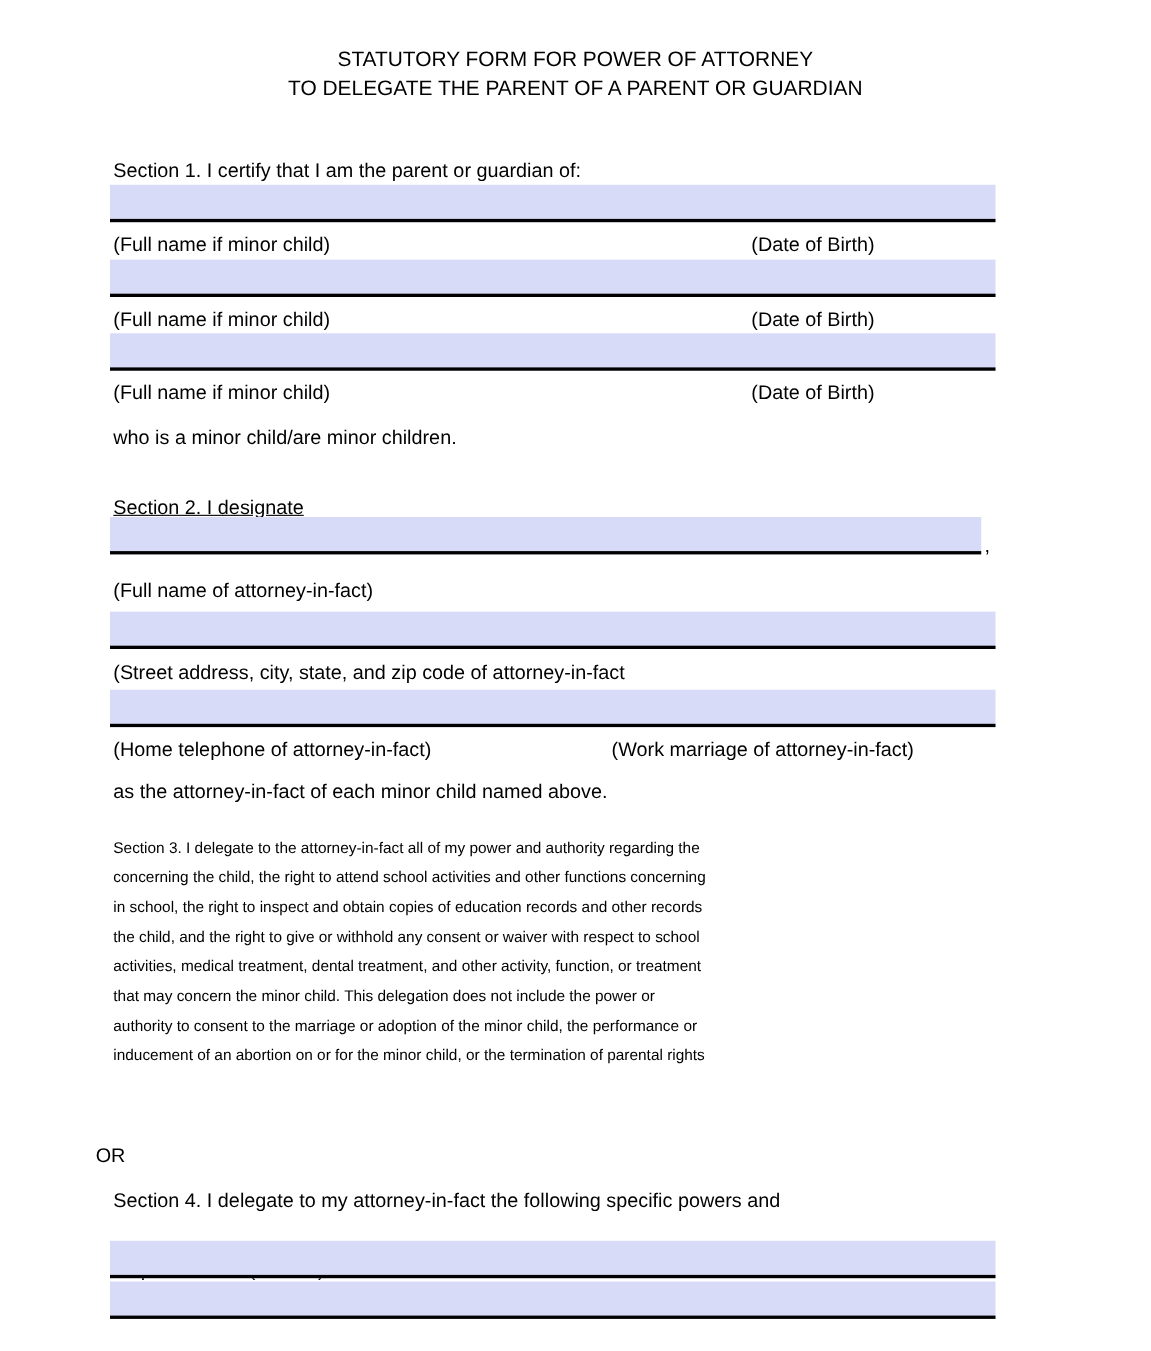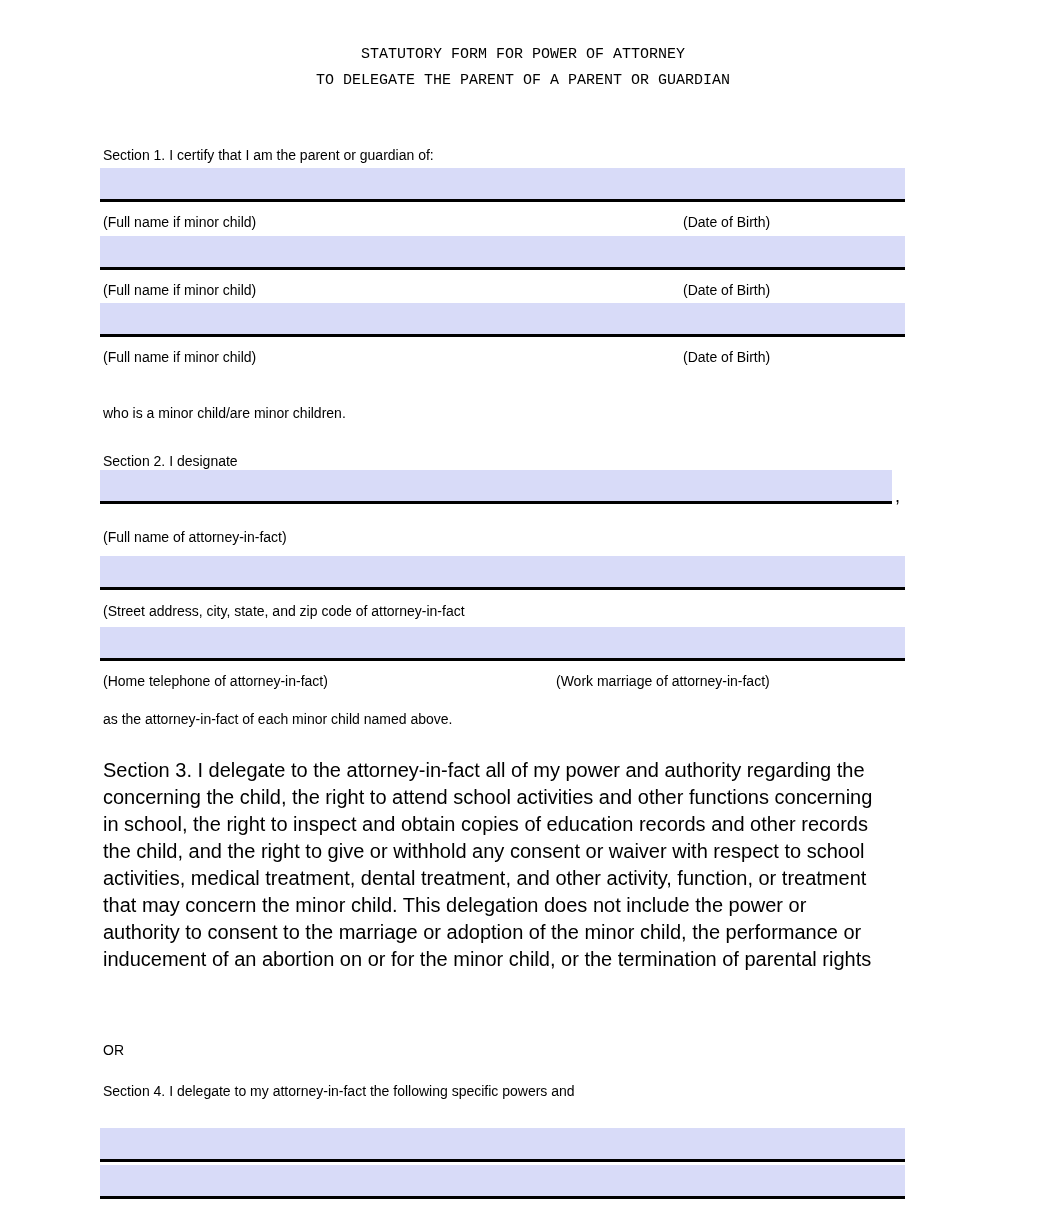--- a/index.html
+++ b/index.html
@@ -15,27 +15,26 @@
     font-family: "Liberation Sans", sans-serif;
     color: var(--text, #000);
     overflow: hidden;
   }
   .abs { position: absolute; }
   .title-block {
     left: 0;
     right: 0;
     top: 42px;
     text-align: center;
-    font-size: 15px;
+    font-size: 19px;
     line-height: 26px;
     white-space: nowrap;
-    font-family: Liberation Mono, monospace;
   }
   .txt {
-    font-size: 14px;
+    font-size: 18px;
     line-height: 22px;
     white-space: nowrap;
   }
   .field {
     left: 100px;
     width: 805px;
     height: 31px;
     background: var(--field-highlight, #d8dbf8);
     border-bottom: 3px solid var(--rule-line, #000);
   }
@@ -54,21 +53,21 @@
   .label-row .work-lbl {
     position: absolute;
     left: 453px;
     top: 0;
   }
   .para {
     left: 103px;
     top: 757px;
   }
   .para .pline {
-    font-size: 20px;
+    font-size: 14px;
     height: 27px;
     line-height: 27px;
     white-space: nowrap;
   }
   .comma {
     font-size: 18px;
   }
 </style>
 </head>
 <body>
@@ -93,23 +92,23 @@
     <span>(Full name if minor child)</span>
     <span class="right-lbl">(Date of Birth)</span>
   </div>
 
   <div class="abs field" style="top:303px;"></div>
   <div class="abs label-row txt" style="top:346px;">
     <span>(Full name if minor child)</span>
     <span class="right-lbl">(Date of Birth)</span>
   </div>
 
-  <div class="abs txt" style="left:103px; top:387px;margin-top:15px;">who is a minor child/are minor children.</div>
+  <div class="abs txt" style="left:103px; top:387px;">who is a minor child/are minor children.</div>
 
-  <div class="abs txt" style="left:103px; top:450px;">Section 2. I designate</div>
+  <div class="abs txt" style="left:103px; top:450px;text-decoration:underline;">Section 2. I designate</div>
 
   <div class="abs field narrow" style="top:470px;"></div>
   <div class="abs comma" style="left:895px; top:486px;">,</div>
   <div class="abs txt" style="left:103px; top:526px;">(Full name of attorney-in-fact)</div>
 
   <div class="abs field" style="top:556px;"></div>
   <div class="abs txt" style="left:103px; top:600px;text-align:center;">(Street address, city, state, and zip code of attorney-in-fact</div>
 
   <div class="abs field" style="top:627px;"></div>
   <div class="abs label-row txt" style="top:670px;">
@@ -123,21 +122,21 @@
     <div class="pline">Section 3. I delegate to the attorney-in-fact all of my power and authority regarding the</div>
     <div class="pline">concerning the child, the right to attend school activities and other functions concerning</div>
     <div class="pline">in school, the right to inspect and obtain copies of education records and other records</div>
     <div class="pline">the child, and the right to give or withhold any consent or waiver with respect to school</div>
     <div class="pline">activities, medical treatment, dental treatment, and other activity, function, or treatment</div>
     <div class="pline">that may concern the minor child. This delegation does not include the power or</div>
     <div class="pline">authority to consent to the marriage or adoption of the minor child, the performance or</div>
     <div class="pline">inducement of an abortion on or for the minor child, or the termination of parental rights</div>
   </div>
 
-  <div class="abs txt" style="left:103px; top:1039px;">OR</div>
+  <div class="abs txt" style="left:87px; top:1039px;">OR</div>
 
   <div class="abs txt" style="left:103px; top:1080px;">Section 4. I delegate to my attorney-in-fact the following specific powers and</div>
   <div class="abs txt" style="left:103px; top:1107px;margin-top:36px;">responsibilities (write in):</div>
 
   <div class="abs field" style="top:1128px;"></div>
   <div class="abs field" style="top:1165px;"></div>
 
 </div>
 
 </body></html>

